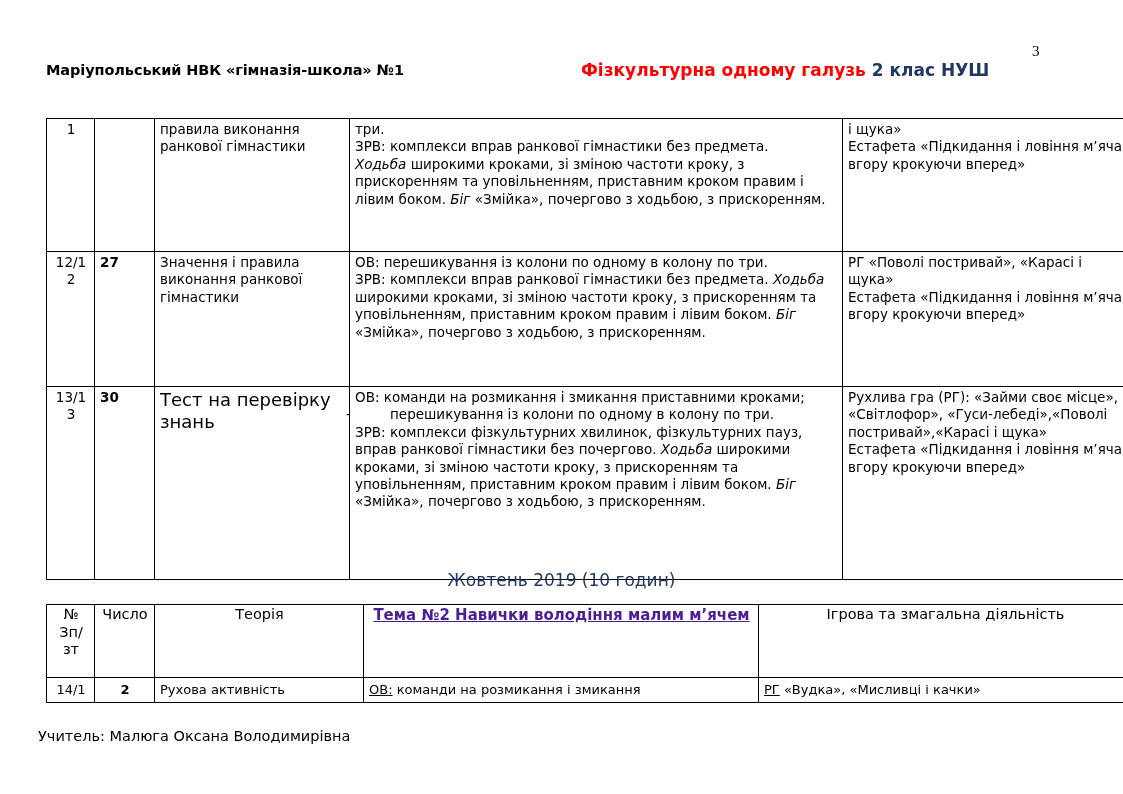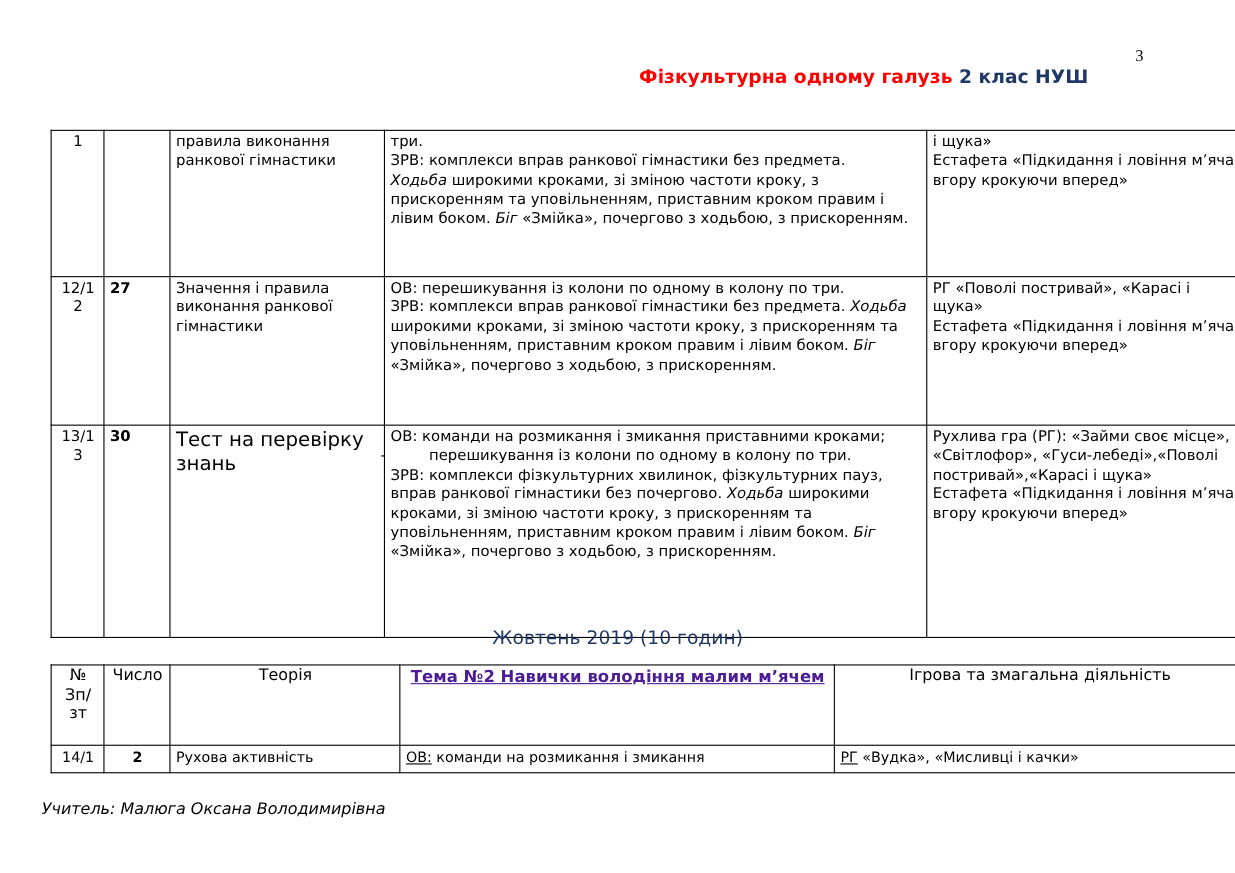--- a/index.html
+++ b/index.html
@@ -150,32 +150,32 @@
   #table-october tr.body td.o-date { text-align: center; }
   #table-october tr.body td.o-date { font-weight: bold; }
   .u { text-decoration: underline; }
 
   
   .teacher-line {
     position: absolute;
     left: 38px;
     top: 728px;
     font-size: 14.5px;
-    font-style: italic;
     white-space: nowrap;
   }
 </style>
 </head>
 <body>
 
 <div class="page">
 
   <div class="page-number">3</div>
 
   <div class="header-row">
+    <div class="school-name">Маріупольський НВК «гімназія-школа» №1</div>
     <div class="doc-title">
       <span class="red">Фізкультурна одному галузь</span>
       <span class="navy">2 клас НУШ</span>
     </div>
   </div>
 
   <table class="doc" id="table-schedule">
     <tbody>
         <tr>
           <td class="c-num" style="height: 128px;">1</td>

